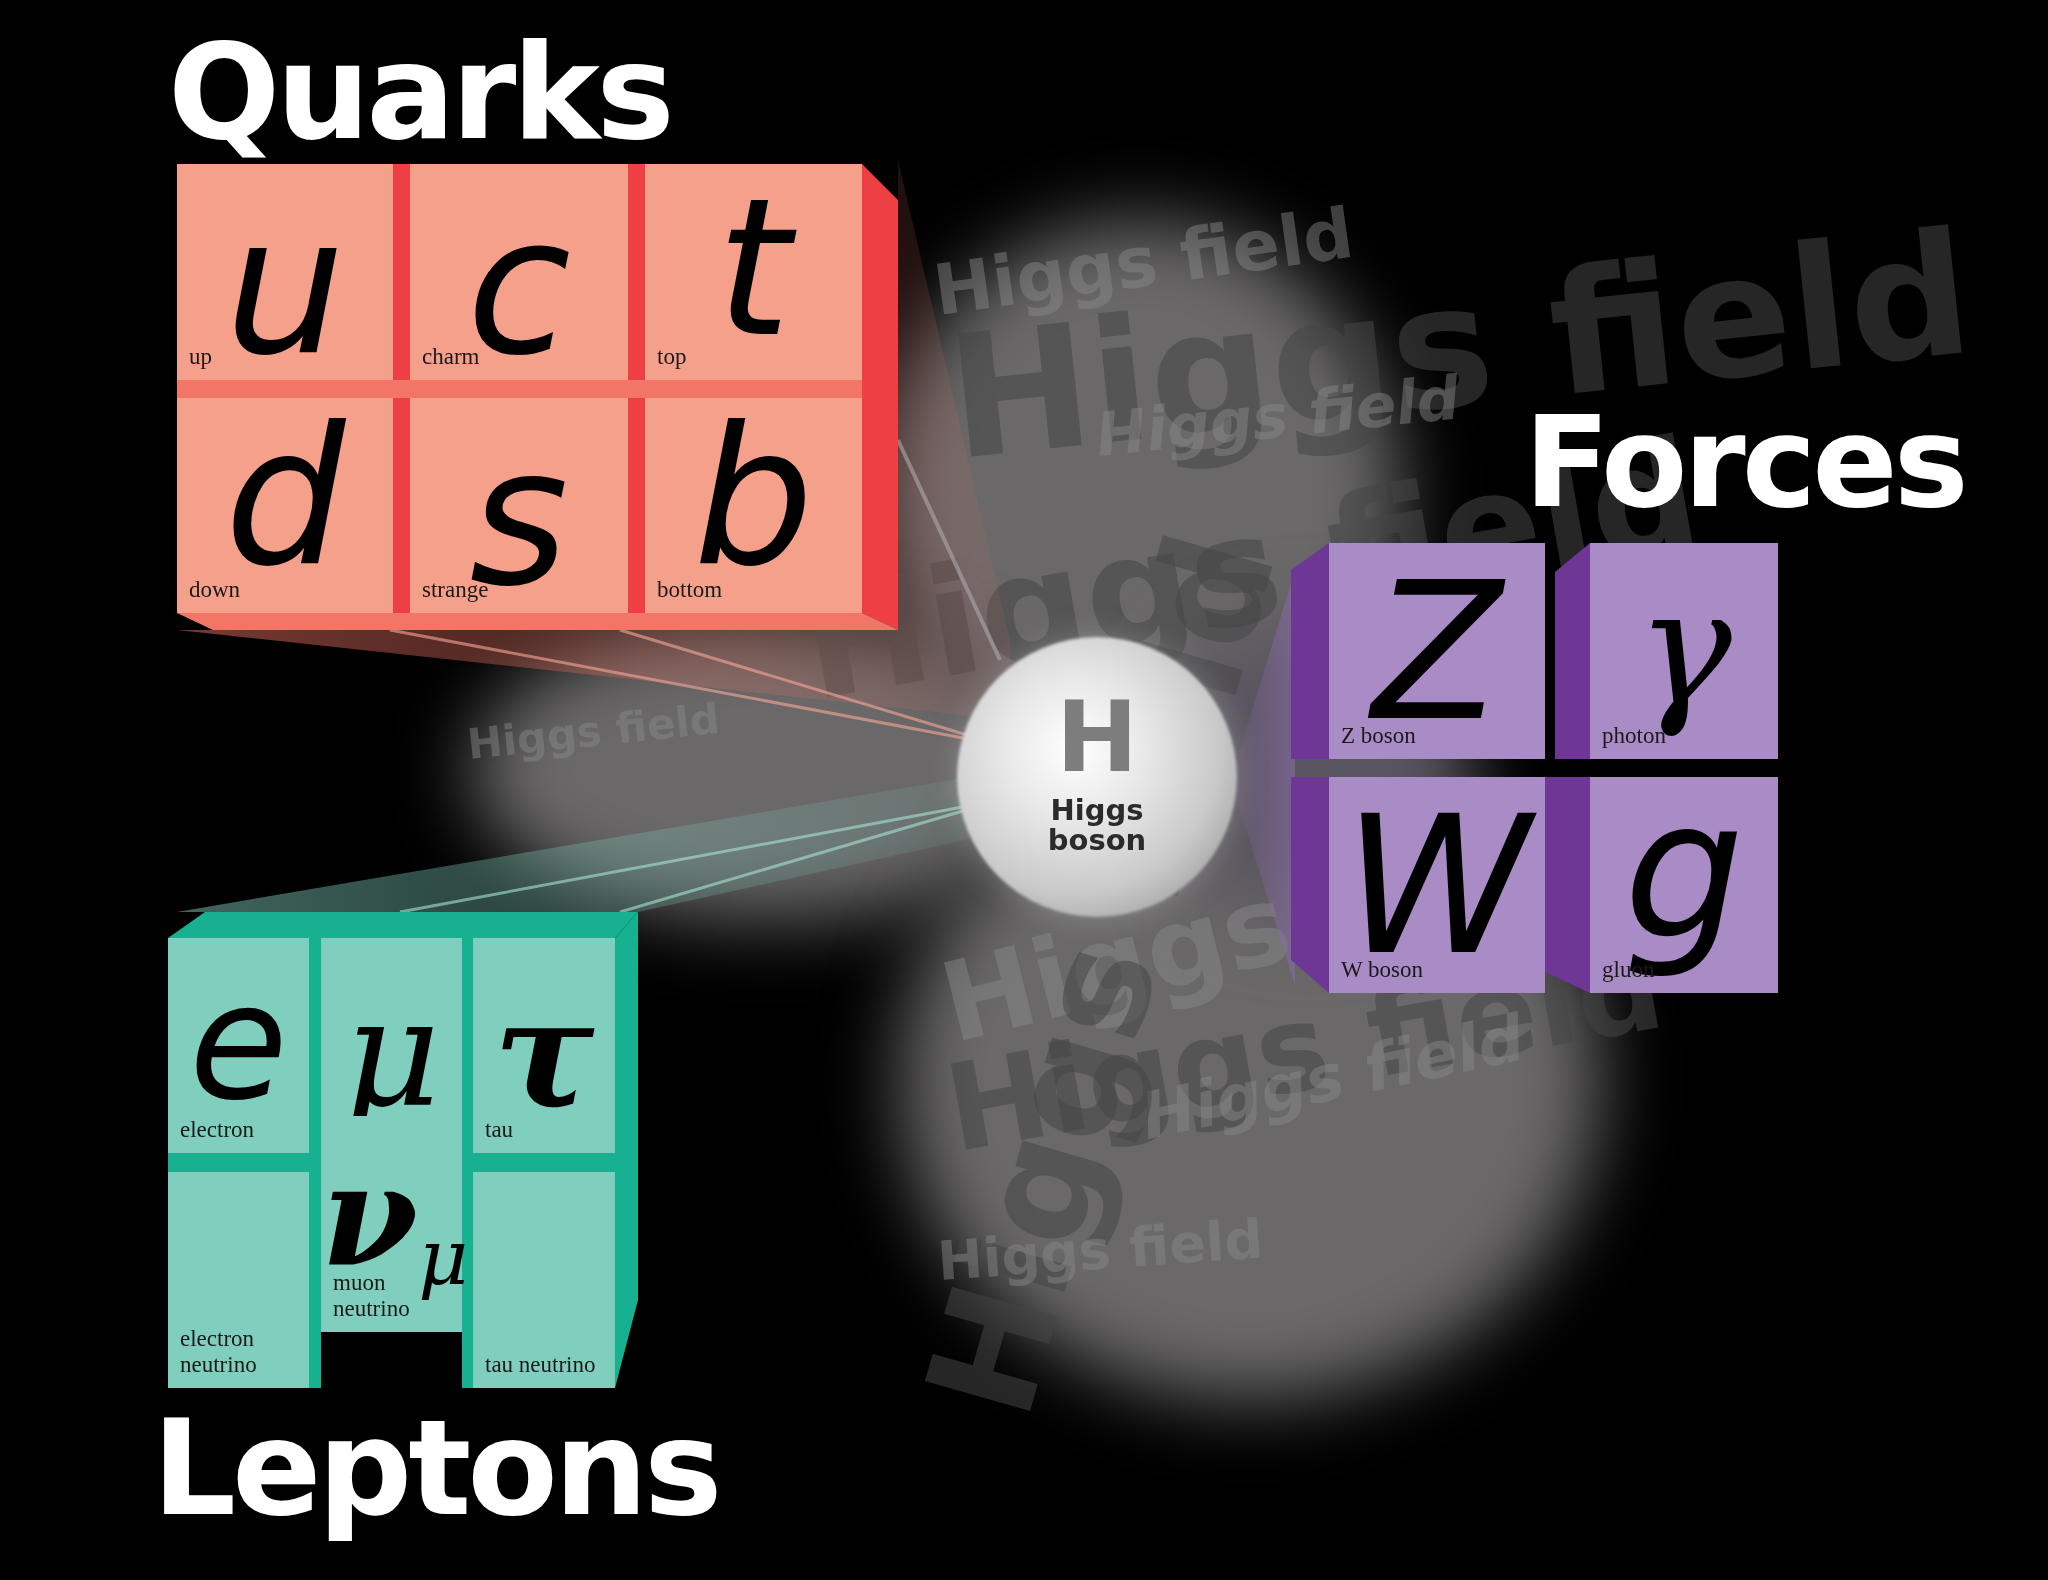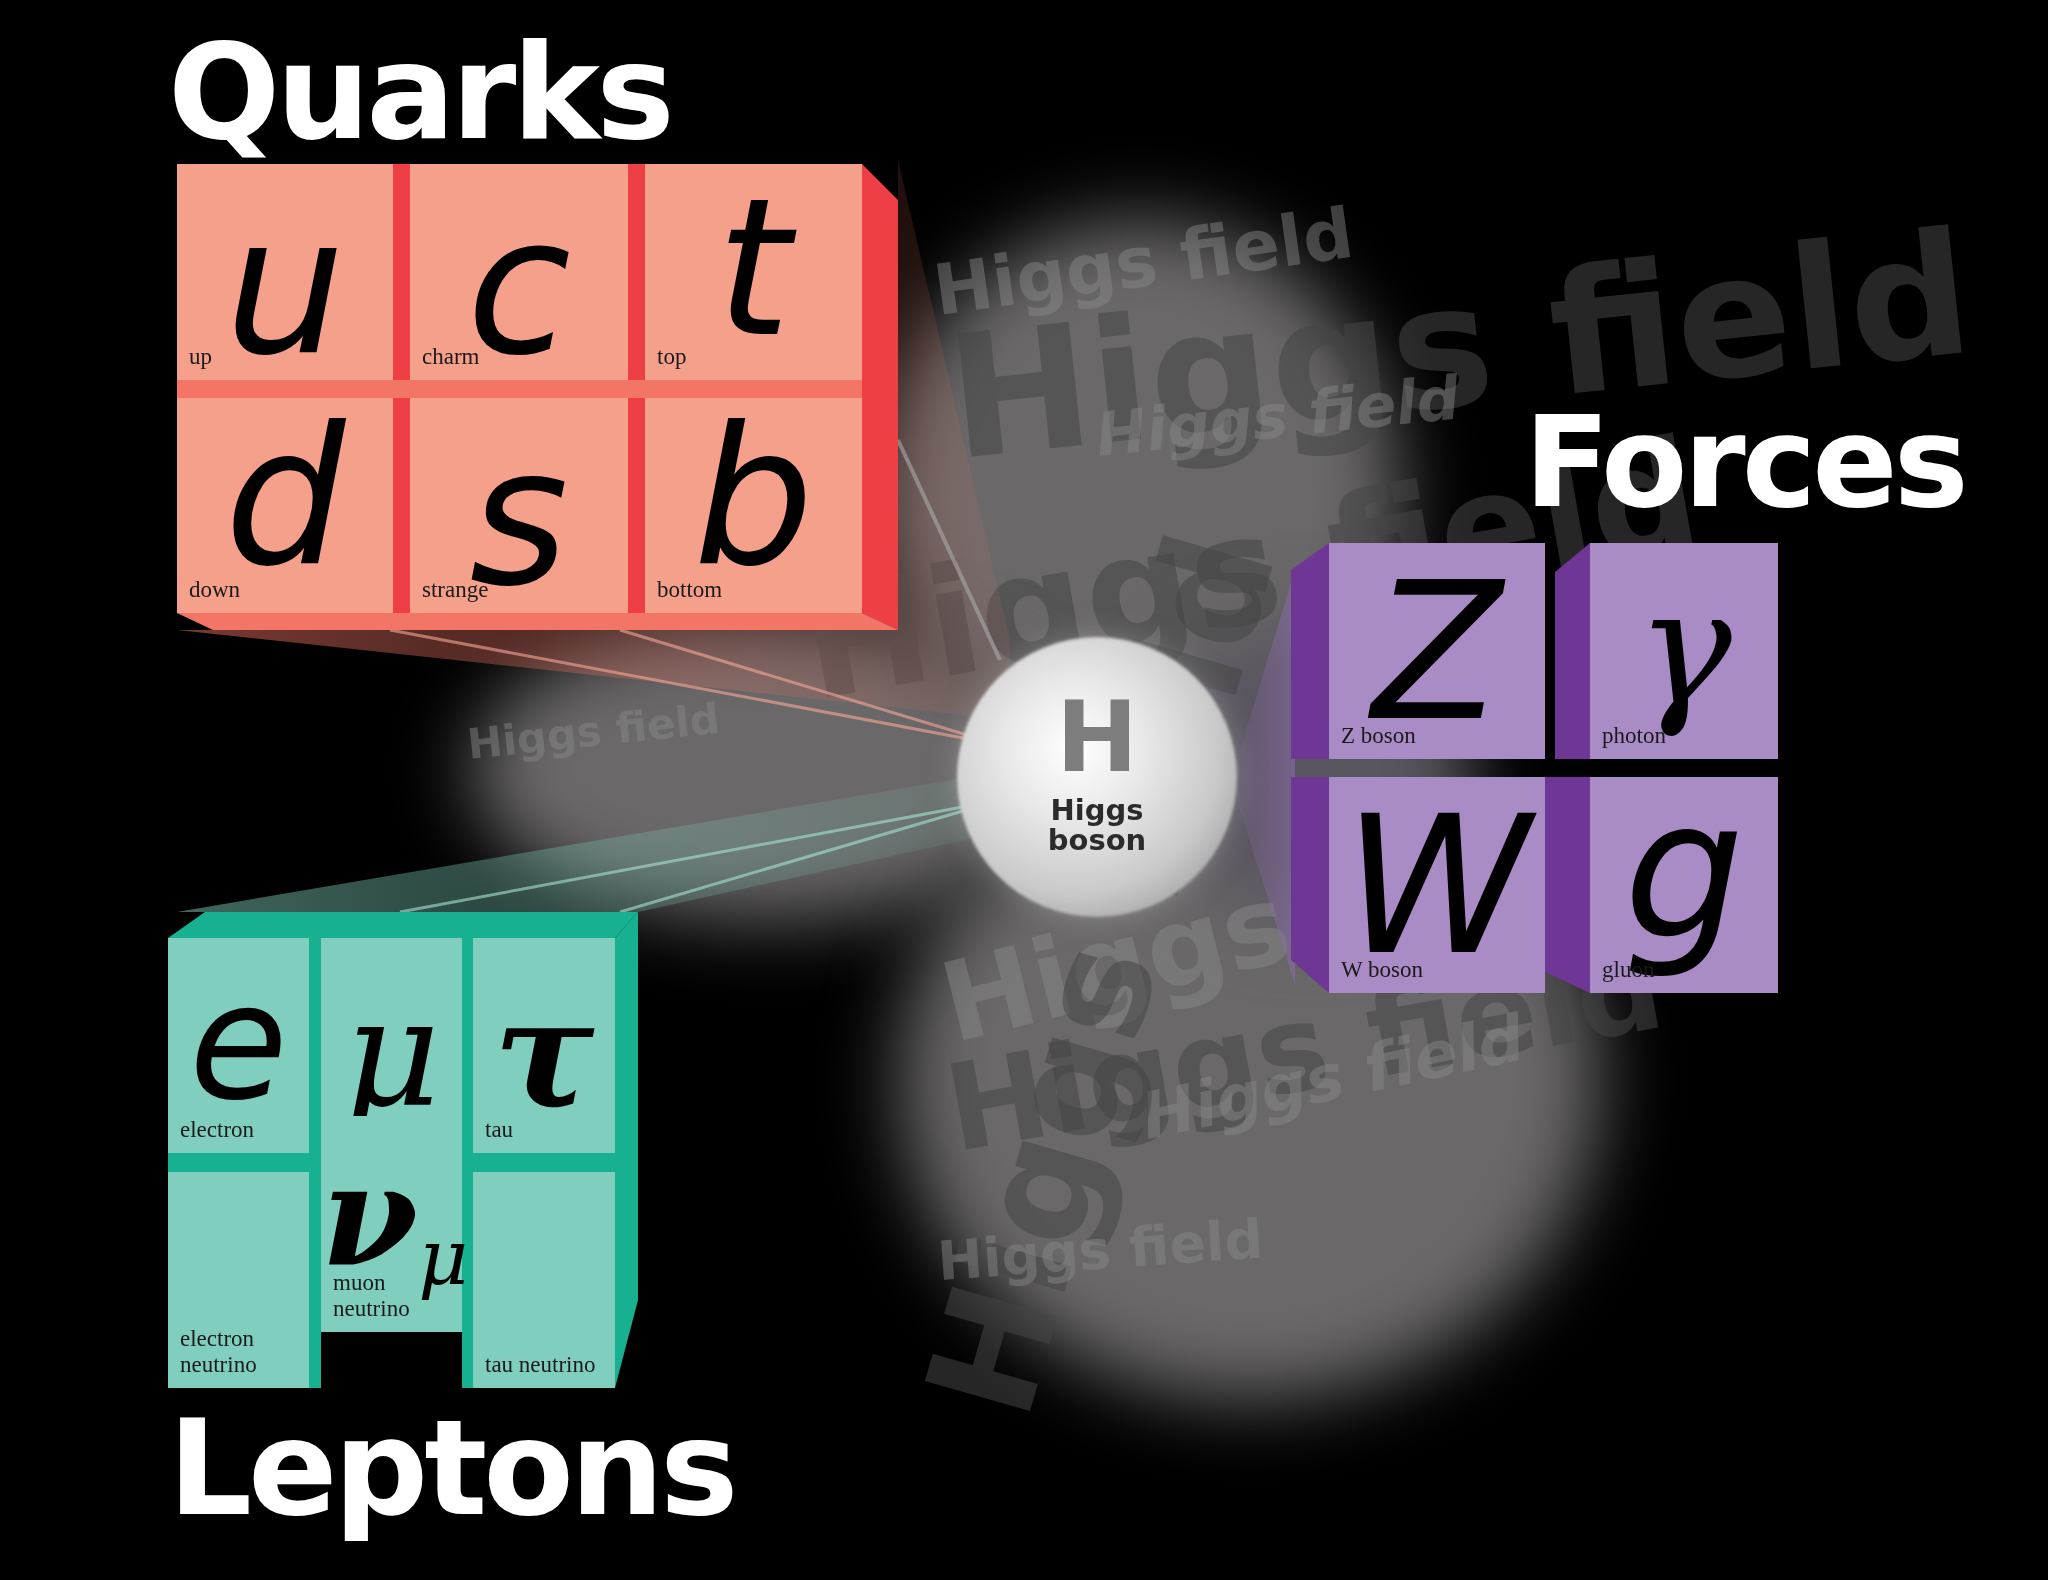--- a/index.html
+++ b/index.html
@@ -65,21 +65,21 @@
   <line x1="390" y1="630" x2="1000" y2="745" stroke="#f9a898" stroke-width="3" opacity="0.6"></line>
   <line x1="620" y1="630" x2="1000" y2="745" stroke="#f9a898" stroke-width="3" opacity="0.6"></line>
   <line x1="898" y1="440" x2="1000" y2="660" stroke="#aaa" stroke-width="4" opacity="0.6"></line>
   <line x1="400" y1="912" x2="1000" y2="800" stroke="#a8e4d6" stroke-width="3" opacity="0.6"></line>
   <line x1="620" y1="912" x2="1000" y2="800" stroke="#a8e4d6" stroke-width="3" opacity="0.6"></line>
   <polygon points="1237,760 1295,570 1295,985 1237,800" fill="url(#fbeam)"></polygon>
 </svg>
 
 <div class="heading" style="left:168px;top:26px;font-size:132px;">Quarks</div>
 <div class="heading" style="left:1524px;top:400px;font-size:126px;">Forces</div>
-<div class="heading" style="left:168px;top:1402px;font-size:132px;">Leptons</div>
+<div class="heading" style="left:152px;top:1402px;font-size:132px;">Leptons</div>
 
 <div>
 
   <svg class="abs" style="left:0;top:0;" width="2048" height="1580">
     <polygon points="862,164 898,200 898,630 862,613" fill="#ee3f44"></polygon>
     <polygon points="177,613 862,613 898,630 213,630" fill="#f27565"></polygon>
 
     <rect x="393" y="164" width="17" height="449" fill="#ee3f44"></rect>
     <rect x="628" y="164" width="17" height="449" fill="#ee3f44"></rect>
 

